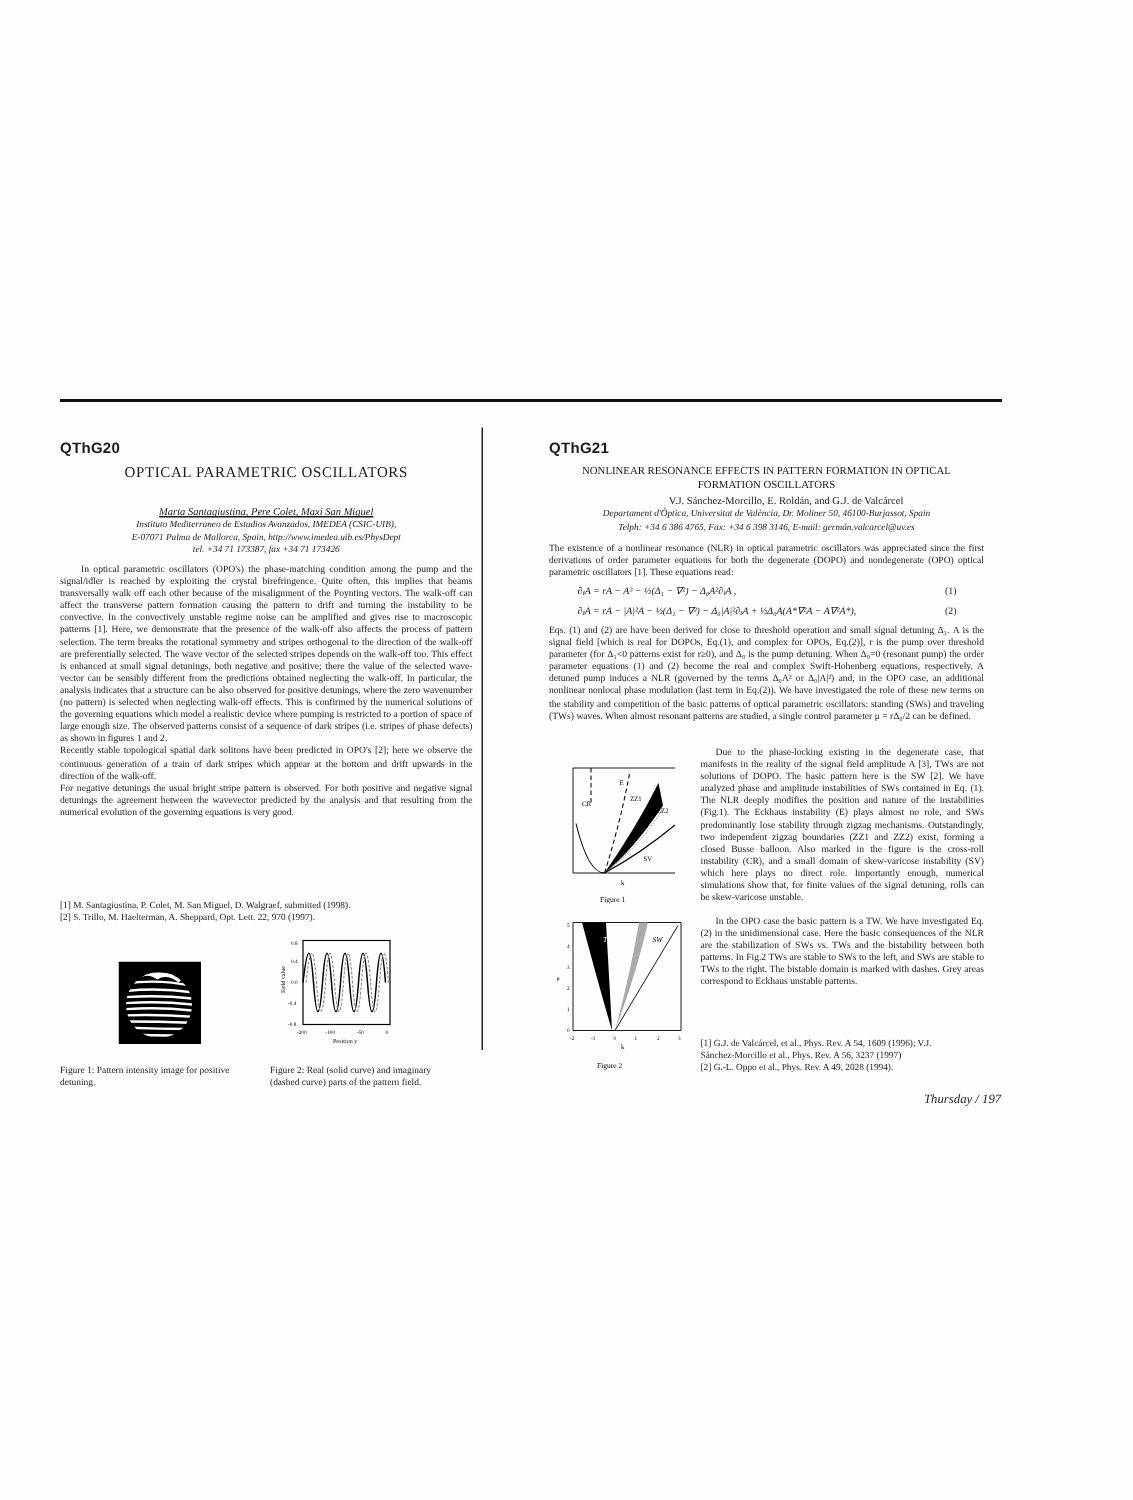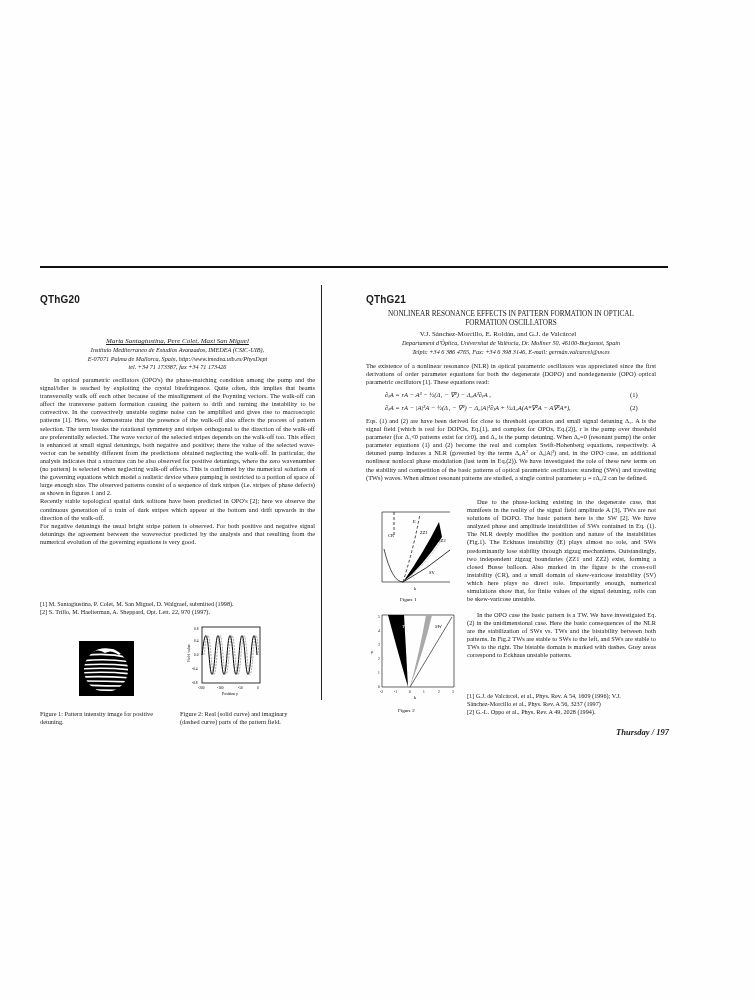--- a/index.html
+++ b/index.html
@@ -10,31 +10,32 @@
   .title{position:absolute;text-align:center;font-family:"Liberation Serif",serif;font-size:10px;line-height:12px;letter-spacing:0.4px;}
   .authors{position:absolute;text-align:center;font-size:7px;line-height:9px;}
   .affil{position:absolute;text-align:center;font-style:italic;font-size:6.2px;line-height:8.5px;}
   .body{position:absolute;font-size:6.4px;line-height:8.1px;text-align:justify;}
   .body p{margin:0;}
   .refs{position:absolute;font-size:6.2px;line-height:8px;}
   .refs div{white-space:nowrap;}
   .cap{position:absolute;font-size:6.3px;line-height:8px;}
   .eq{position:absolute;font-size:6.6px;line-height:10px;font-style:italic;}
   .eqno{position:absolute;font-size:6.6px;}
-  .footer{position:absolute;font-style:italic;font-size:8.5px;font-weight:bold;}
+  .footer{position:absolute;font-style:italic;font-size:8.5px;}
   svg{position:absolute;}
 </style>
 </head>
 <body>
 
 <div class="rule"></div>
 <div class="vdiv"></div>
 
 <div class="code" style="left:40px;top:294px;">QThG20</div>
 <div class="title" style="left:40px;top:310px;width:275px;">
+  <div>OPTICAL PARAMETRIC OSCILLATORS</div>
 </div>
 <div class="authors" style="left:40px;top:337px;width:275px;font-style:italic;text-decoration:underline;">Marta Santagiustina, Pere Colet, Maxi San Miguel</div>
 <div class="affil" style="left:40px;top:346px;width:275px;">
   <div>Instituto Mediterraneo de Estudios Avanzados, IMEDEA (CSIC-UIB),</div>
   <div>E-07071 Palma de Mallorca, Spain, http://www.imedea.uib.es/PhysDept</div>
   <div>tel. +34 71 173387, fax +34 71 173426</div>
 </div>
 <div class="body" style="left:40px;top:376px;width:275px;">
   <p style="text-indent:14px;">In optical parametric oscillators (OPO's) the phase-matching condition among the pump and the signal/idler is reached by exploiting the crystal birefringence. Quite often, this implies that beams transversally walk off each other because of the misalignment of the Poynting vectors. The walk-off can affect the transverse pattern formation causing the pattern to drift and turning the instability to be convective. In the convectively unstable regime noise can be amplified and gives rise to macroscopic patterns [1]. Here, we demonstrate that the presence of the walk-off also affects the process of pattern selection. The term breaks the rotational symmetry and stripes orthogonal to the direction of the walk-off are preferentially selected. The wave vector of the selected stripes depends on the walk-off too. This effect is enhanced at small signal detunings, both negative and positive; there the value of the selected wave-vector can be sensibly different from the predictions obtained neglecting the walk-off. In particular, the analysis indicates that a structure can be also observed for positive detunings, where the zero wavenumber (no pattern) is selected when neglecting walk-off effects. This is confirmed by the numerical solutions of the governing equations which model a realistic device where pumping is restricted to a portion of space of large enough size. The observed patterns consist of a sequence of dark stripes (i.e. stripes of phase defects) as shown in figures 1 and 2.</p>
   <p>Recently stable topological spatial dark solitons have been predicted in OPO's [2]; here we observe the continuous generation of a train of dark stripes which appear at the bottom and drift upwards in the direction of the walk-off.</p>
@@ -87,21 +88,21 @@
   <text x="77" y="65" font-size="3.5" font-family="Liberation Serif, serif">0</text>
   <text x="42" y="71" font-size="4" font-family="Liberation Serif, serif">Position y</text>
 </svg>
 <div class="cap" style="left:180px;top:710px;width:112px;">Figure 2: Real (solid curve) and imaginary (dashed curve) parts of the pattern field.</div>
 
 <div class="code" style="left:366px;top:294px;">QThG21</div>
 <div class="title" style="left:366px;top:310px;width:290px;font-size:7.2px;line-height:9px;letter-spacing:0;">
   <div>NONLINEAR RESONANCE EFFECTS IN PATTERN FORMATION IN OPTICAL</div>
   <div>FORMATION OSCILLATORS</div>
 </div>
-<div class="authors" style="left:353px;top:330px;width:290px;">V.J. Sánchez-Morcillo, E. Roldán, and G.J. de Valcárcel</div>
+<div class="authors" style="left:379px;top:330px;width:290px;">V.J. Sánchez-Morcillo, E. Roldán, and G.J. de Valcárcel</div>
 <div class="affil" style="left:366px;top:339px;width:290px;">
   <div>Departament d'Òptica, Universitat de València, Dr. Moliner 50, 46100-Burjassot, Spain</div>
   <div>Telph: +34 6 386 4765, Fax: +34 6 398 3146, E-mail: germán.valcarcel@uv.es</div>
 </div>
 <div class="body" style="left:366px;top:362px;width:290px;">The existence of a nonlinear resonance (NLR) in optical parametric oscillators was appreciated since the first derivations of order parameter equations for both the degenerate (DOPO) and nondegenerate (OPO) optical parametric oscillators [1]. These equations read:</div>
 <div class="eq" style="left:385px;top:390px;width:240px;">∂ₜA = rA − A³ − ½(Δ₁ − ∇²) − Δ₀A²∂ₜA ,</div>
 <div class="eqno" style="left:630px;top:391px;">(1)</div>
 <div class="eq" style="left:385px;top:403px;width:240px;">∂ₜA = rA − |A|²A − ½(Δ₁ − ∇²) − Δ₀|A|²∂ₜA + ½Δ₀A(A*∇²A − A∇²A*),</div>
 <div class="eqno" style="left:630px;top:404px;">(2)</div>
 <div class="body" style="left:366px;top:417px;width:290px;">Eqs. (1) and (2) are have been derived for close to threshold operation and small signal detuning Δ₁. A is the signal field [which is real for DOPOs, Eq.(1), and complex for OPOs, Eq.(2)], r is the pump over threshold parameter (for Δ₁&lt;0 patterns exist for r≥0), and Δ₀ is the pump detuning. When Δ₀=0 (resonant pump) the order parameter equations (1) and (2) become the real and complex Swift-Hohenberg equations, respectively. A detuned pump induces a NLR (governed by the terms Δ₀A² or Δ₀|A|²) and, in the OPO case, an additional nonlinear nonlocal phase modulation (last term in Eq.(2)). We have investigated the role of these new terms on the stability and competition of the basic patterns of optical parametric oscillators: standing (SWs) and traveling (TWs) waves. When almost resonant patterns are studied, a single control parameter μ = rΔ₀/2 can be defined.</div>

